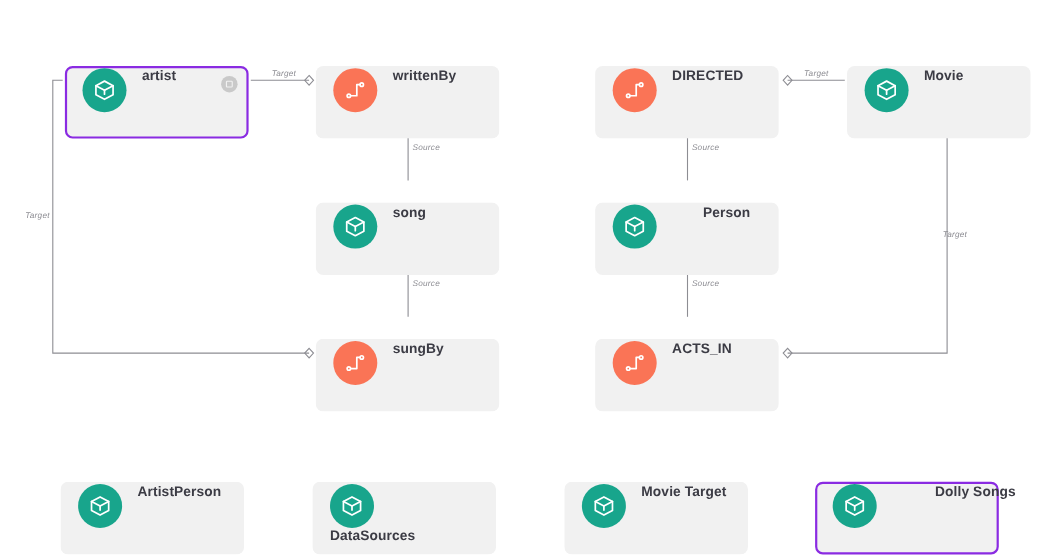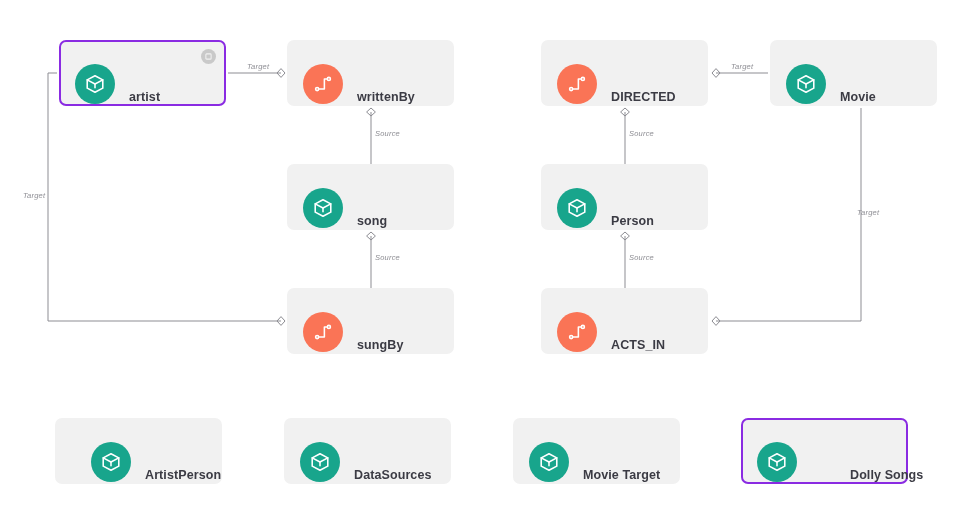--- a/index.html
+++ b/index.html
@@ -39,23 +39,24 @@
     white-space: nowrap;
     line-height: 1;
     font-style: italic;
   }
 
   .node {
     position: absolute;
     background: #f1f1f1;
     border-radius: 7px;
     display: flex;
-    align-items: flex-end;
+    align-items: flex-start;
     box-sizing: border-box;
     border: 2px solid transparent;
+    margin-top: 20px;
   }
   .node.selected {
     border: 2px solid #8a2be2;
     background: #f1f1f1;
   }
 
   .node-badge {
     width: 40px;
     height: 40px;
     border-radius: 50%;
@@ -182,21 +183,21 @@
       <div class="node" style="left: 287px; top: 164px; width: 167px; height: 66px;">
         <div class="node-badge badge-entity">
           <svg width="22" height="22" viewBox="0 0 24 24" fill="none" stroke="#ffffff" stroke-width="1.7" stroke-linecap="round" stroke-linejoin="round">
             <path d="M12 3 L20.5 7.5 L20.5 16.5 L12 21 L3.5 16.5 L3.5 7.5 Z"></path>
             <path d="M3.5 7.5 L12 12 L20.5 7.5"></path>
             <path d="M12 12 L12 16"></path>
           </svg>
         </div>
         <span class="node-label">song</span>
       </div>
-      <div class="node" style="left: 541px; top: 164px; width: 167px; height: 66px;">
+      <div class="node" style="left: 541px; top: 164px; width: 167px; height: 66px; gap: 28px;">
         <div class="node-badge badge-entity">
           <svg width="22" height="22" viewBox="0 0 24 24" fill="none" stroke="#ffffff" stroke-width="1.7" stroke-linecap="round" stroke-linejoin="round">
             <path d="M12 3 L20.5 7.5 L20.5 16.5 L12 21 L3.5 16.5 L3.5 7.5 Z"></path>
             <path d="M3.5 7.5 L12 12 L20.5 7.5"></path>
             <path d="M12 12 L12 16"></path>
           </svg>
         </div>
         <span class="node-label">Person</span>
       </div>
       <div class="node" style="left: 287px; top: 288px; width: 167px; height: 66px;">
@@ -212,31 +213,31 @@
       <div class="node" style="left: 541px; top: 288px; width: 167px; height: 66px;">
         <div class="node-badge badge-rel">
           <svg width="22" height="22" viewBox="0 0 24 24" fill="none" stroke="#ffffff" stroke-width="1.7" stroke-linecap="round" stroke-linejoin="round">
             <path d="M6.5 17.5 L13.5 17.5 L13.5 6.5 L18 6.5"></path>
             <circle cx="5.6" cy="17.5" r="1.7" fill="#fa7456"></circle>
             <circle cx="18.4" cy="6.5" r="1.7" fill="#fa7456"></circle>
           </svg>
         </div>
         <span class="node-label">ACTS_IN</span>
       </div>
-      <div class="node" style="left: 55px; top: 418px; width: 167px; height: 66px; padding-left: 20px;">
+      <div class="node" style="left: 55px; top: 418px; width: 167px; height: 66px;">
         <div class="node-badge badge-entity">
           <svg width="22" height="22" viewBox="0 0 24 24" fill="none" stroke="#ffffff" stroke-width="1.7" stroke-linecap="round" stroke-linejoin="round">
             <path d="M12 3 L20.5 7.5 L20.5 16.5 L12 21 L3.5 16.5 L3.5 7.5 Z"></path>
             <path d="M3.5 7.5 L12 12 L20.5 7.5"></path>
             <path d="M12 12 L12 16"></path>
           </svg>
         </div>
         <span class="node-label">ArtistPerson</span>
       </div>
-      <div class="node" style="left: 284px; top: 418px; width: 167px; height: 66px;">
+      <div class="node" style="left: 284px; top: 418px; width: 167px; height: 66px; flex-direction: column;">
         <div class="node-badge badge-entity">
           <svg width="22" height="22" viewBox="0 0 24 24" fill="none" stroke="#ffffff" stroke-width="1.7" stroke-linecap="round" stroke-linejoin="round">
             <path d="M12 3 L20.5 7.5 L20.5 16.5 L12 21 L3.5 16.5 L3.5 7.5 Z"></path>
             <path d="M3.5 7.5 L12 12 L20.5 7.5"></path>
             <path d="M12 12 L12 16"></path>
           </svg>
         </div>
         <span class="node-label">DataSources</span>
       </div>
       <div class="node" style="left: 513px; top: 418px; width: 167px; height: 66px;">

